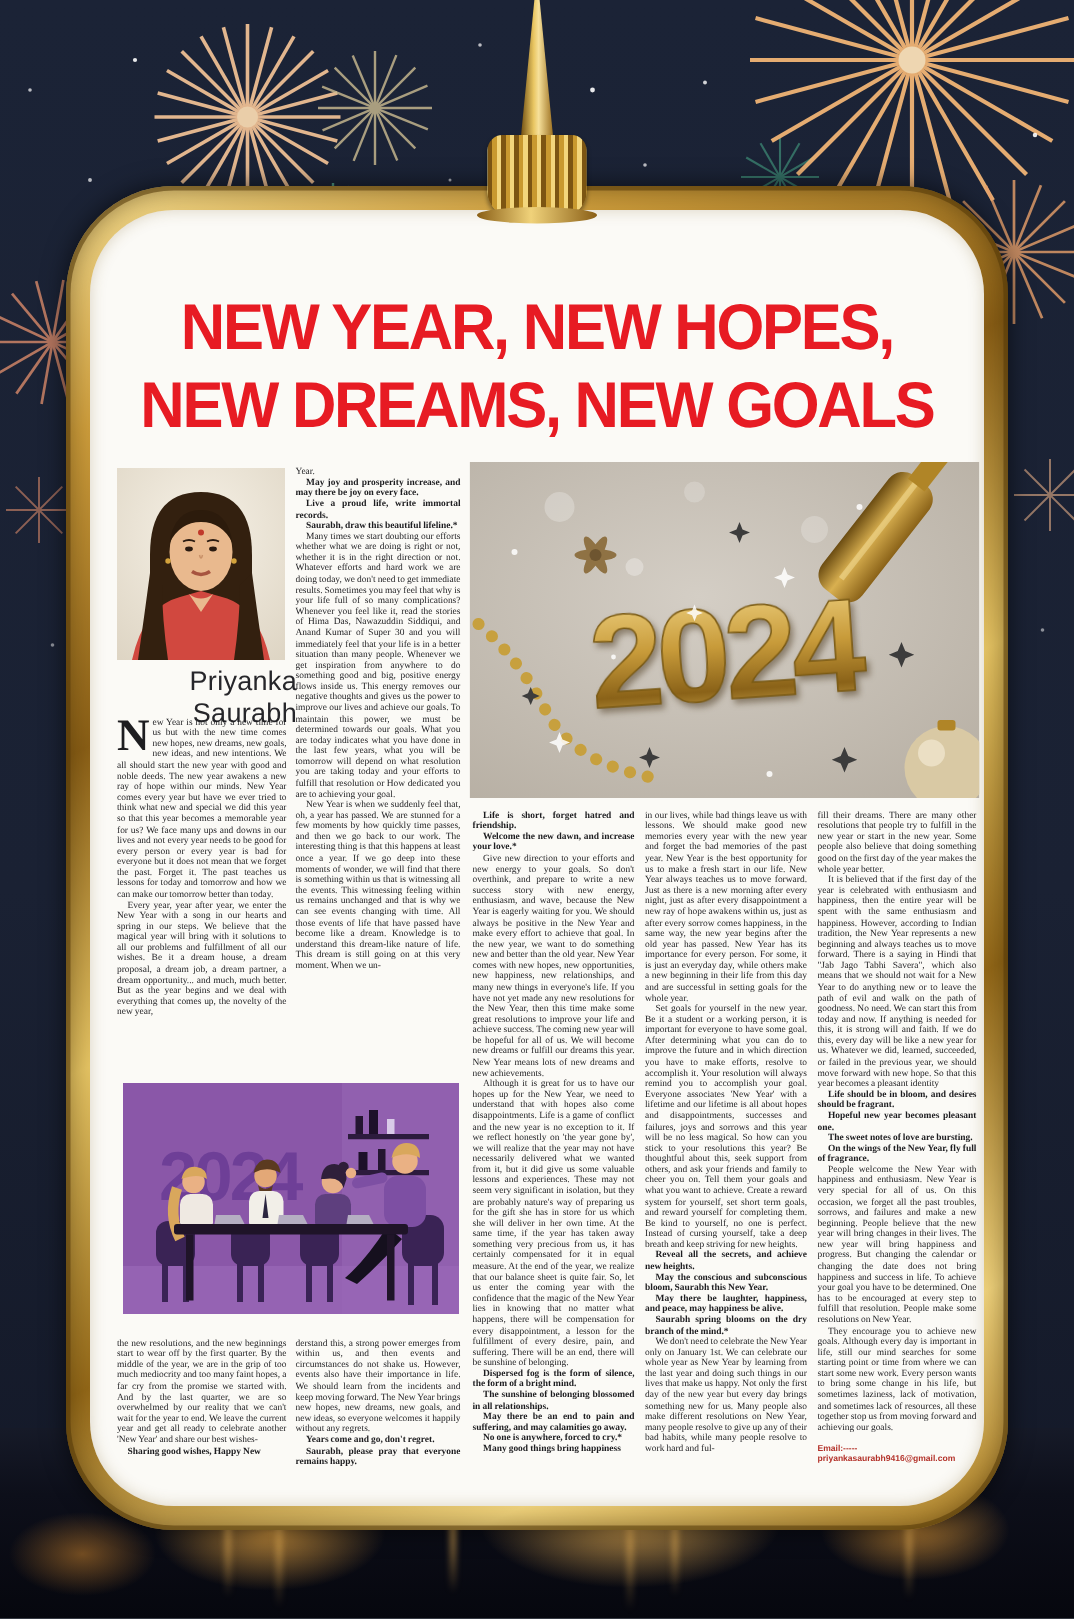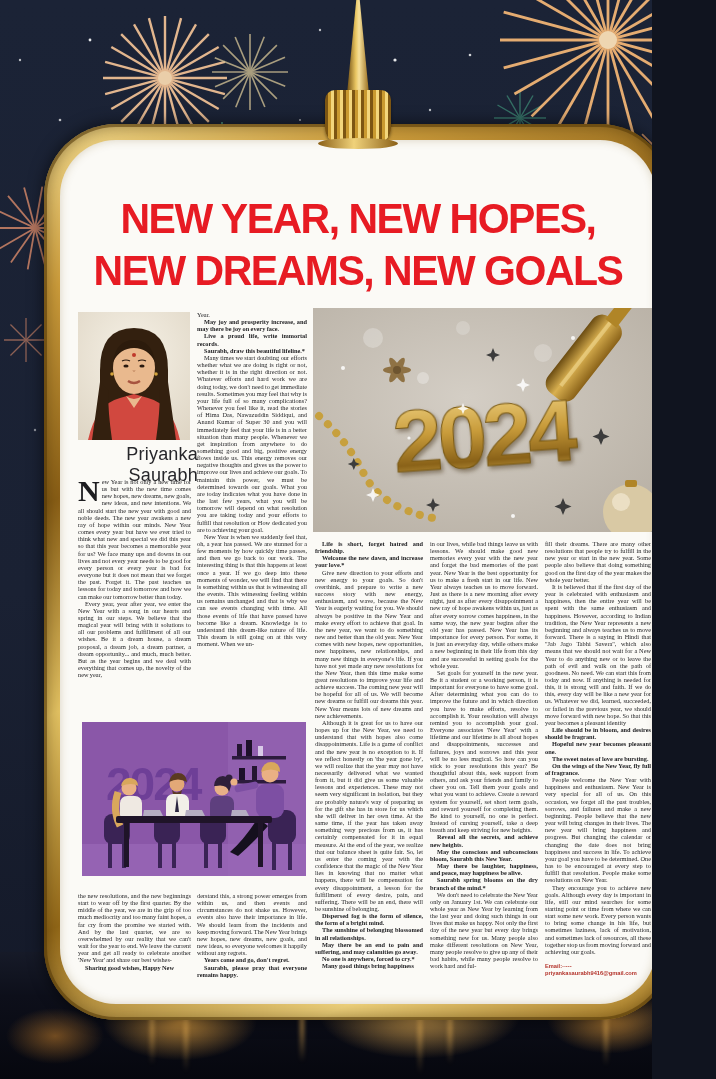--- a/index.html
+++ b/index.html
@@ -1,16 +1,16 @@
 <!DOCTYPE html>
 <html><head>
 <meta charset="utf-8">
 <style>
   html,body{margin:0;padding:0;background:#10141f;}
-  #stage{position:relative;width:652px;height:1079px;overflow:hidden;
+  #stage{position:relative;width:716px;height:1079px;overflow:hidden;
          background:linear-gradient(180deg,#1b2336 0%,#1a2133 55%,#131827 100%);
          font-family:"Liberation Sans",sans-serif;}
   
   .sky{position:absolute;left:0;top:0;width:716px;height:460px;}
   
   .water{position:absolute;left:0;top:952px;width:716px;height:127px;
     background:
       radial-gradient(ellipse 110px 55px at 180px 70px, rgba(236,168,66,.75), rgba(236,168,66,0) 70%),
       radial-gradient(ellipse 140px 62px at 420px 62px, rgba(244,184,86,.8), rgba(244,184,86,0) 72%),
       radial-gradient(ellipse 90px 48px at 610px 68px, rgba(222,152,56,.7), rgba(222,152,56,0) 70%),

